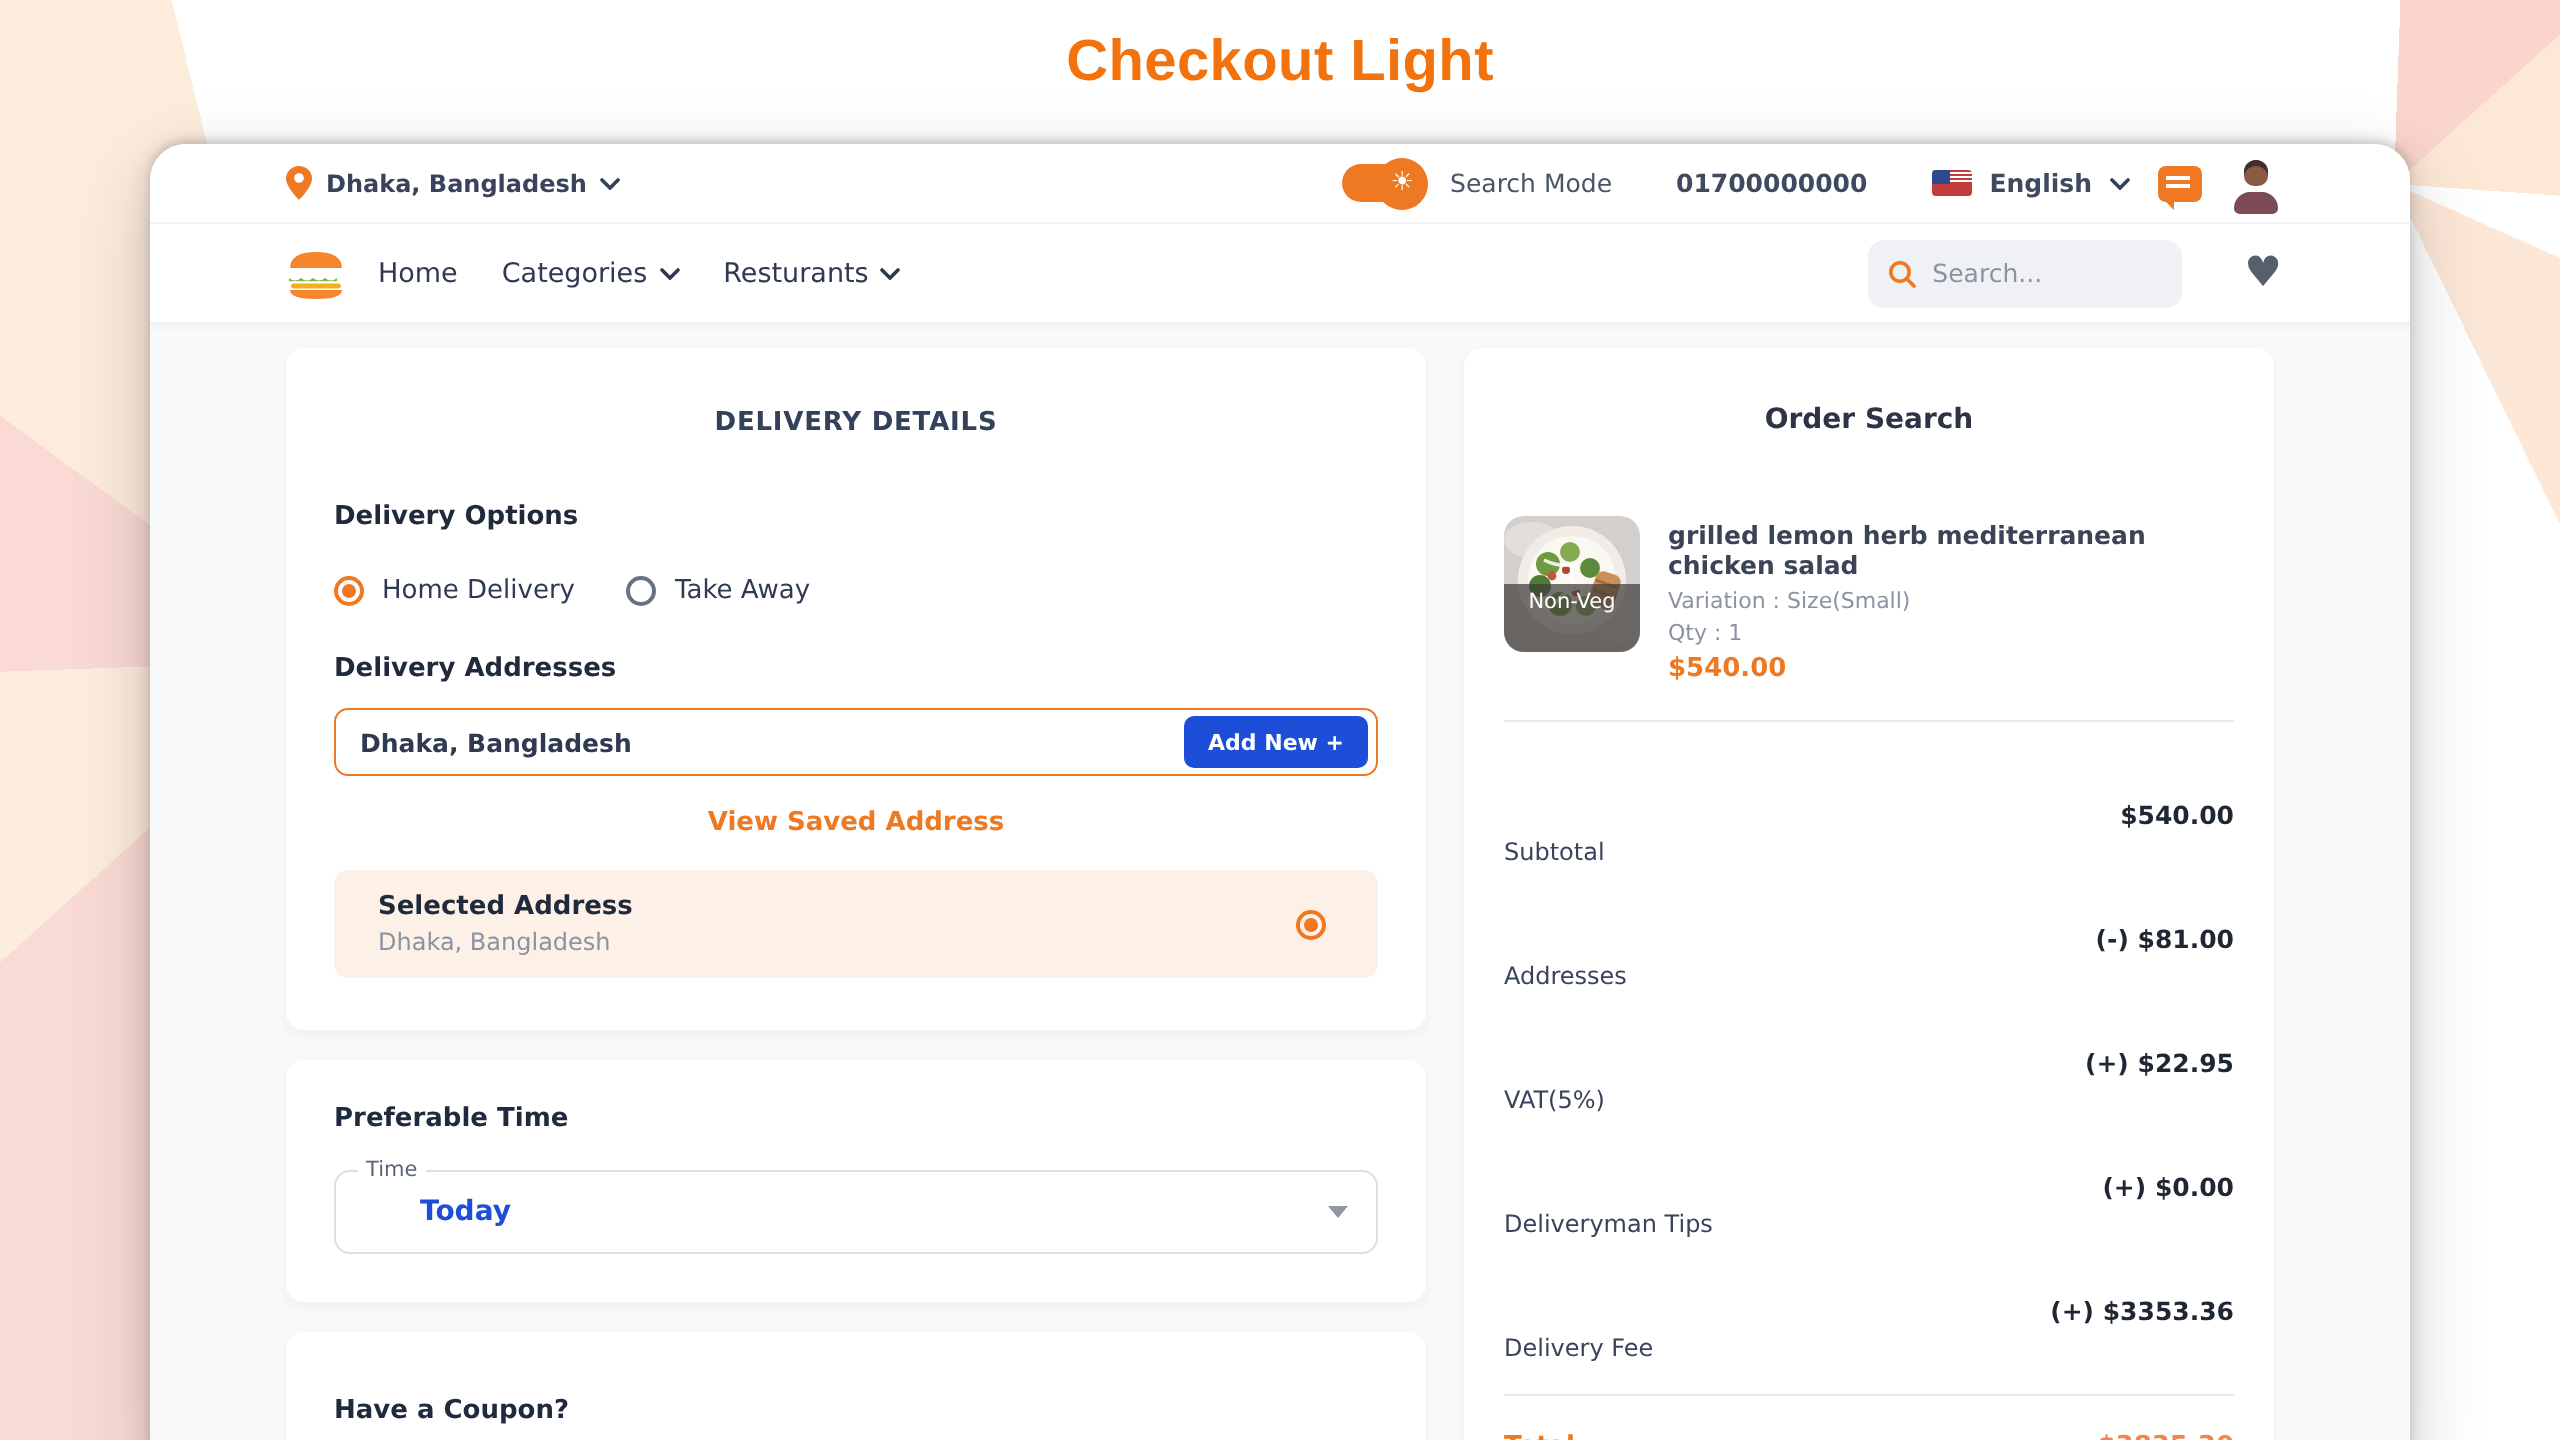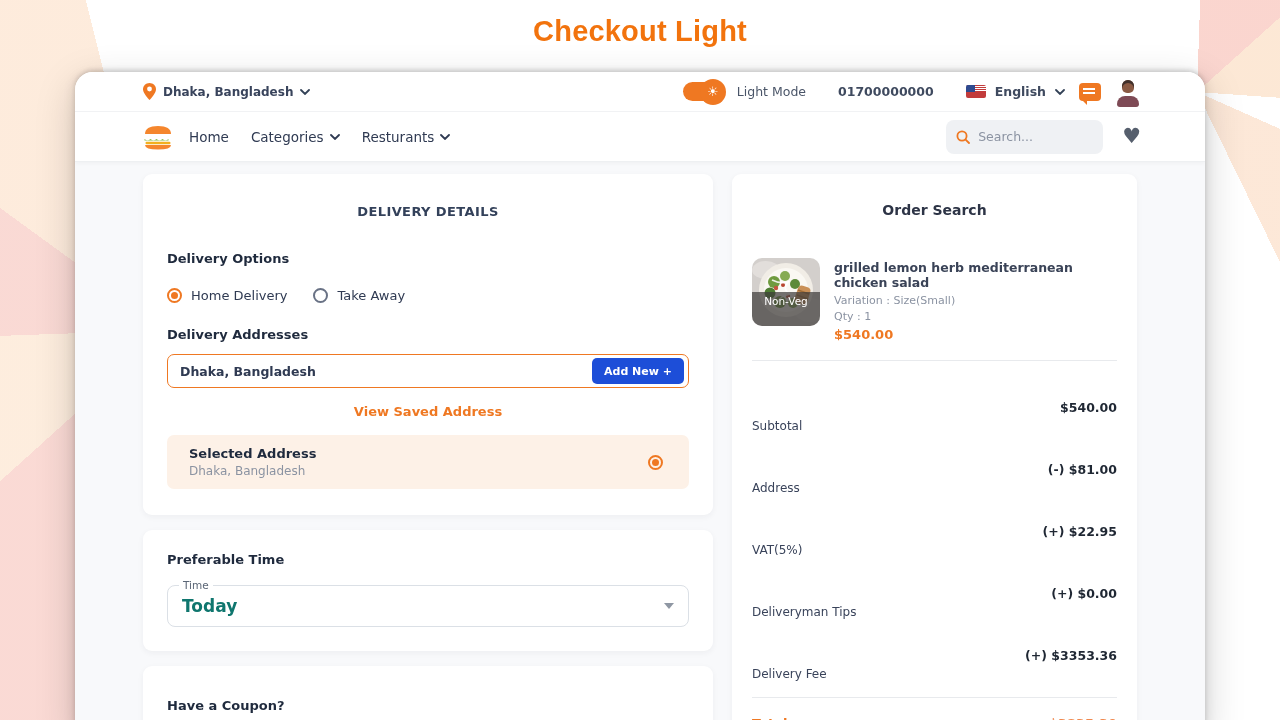--- a/index.html
+++ b/index.html
@@ -67,21 +67,21 @@
     background:#8a5a44; box-shadow:inset 0 3px 0 #40302b; }
   .avatar .torso{ position:absolute; bottom:-2px; left:2px; width:22px; height:11px; border-radius:11px 11px 4px 4px; background:#7e4a55; }
   
   .navbar{ height:50px; display:flex; align-items:center; padding:0 64px 0 68px; background:#fff;
     border-bottom:1px solid #eef0f2; box-shadow:0 2px 4px rgba(0,0,0,.03); position:relative; z-index:2; }
   .brand{ display:flex; align-items:center; gap:8px; cursor:pointer; }
   .brand-text{ font-size:21px; font-weight:700; letter-spacing:1px; color:#58595b; display:flex; align-items:center; }
   .brand-oo{ margin:0 1px; display:inline-flex; }
   .nav-links{ display:flex; align-items:center; gap:22px; margin-left:16px; }
   .nav-link{ display:flex; align-items:center; gap:6px; font-size:13.5px; font-weight:500; color:#2f3a52; cursor:pointer; }
-  .nav-right{ margin-left:auto; display:flex; align-items:center; gap:19px;justify-content:center; }
+  .nav-right{ margin-left:auto; display:flex; align-items:center; gap:31px;justify-content:center; }
   .search-box{ width:157px; height:34px; background:#eff1f4; border-radius:8px; display:flex; align-items:center; padding:0 10px; gap:8px; }
   .search-box input{ border:none; outline:none; background:transparent; font-size:12.5px; color:#3f4a5f; width:110px;
     font-family:"DejaVu Sans", sans-serif; }
   .search-box input::placeholder{ color:#8b93a2; }
   .heart-icon{ font-size:21px; color:#565f6d; line-height:1; cursor:pointer; }
   
   .content{ background:#f8f9fb; height:570px; display:flex; gap:19px; padding:12px 0 0 68px; align-items:flex-start; }
   .left-col{ width:570px; display:flex; flex-direction:column; gap:15px; }
   .right-col{ width:405px; }
   .card{ background:#fff; border-radius:9px; box-shadow:0 2px 6px rgba(30,40,60,.05); }
@@ -108,21 +108,21 @@
     display:flex; align-items:center; }
   .sel-title{ font-size:13px; font-weight:700; color:#1f2a3d; }
   .sel-value{ font-size:12px; color:#8b93a2; margin-top:3px; }
   .selected-box .radio{ margin-left:auto; }
   
   .pref-card{ padding:22px 24px 24px; }
   .selects-row{ display:flex; gap:32px; margin-top:18px; }
   .select{ position:relative; flex:1; height:42px; border:1px solid #dbe0e6; border-radius:8px; background:#fff;
     display:flex; align-items:center; padding:0 14px; cursor:pointer; }
   .select .flabel{ position:absolute; top:-7px; left:11px; background:#fff; padding:0 4px; font-size:10.5px; color:#5b6676; }
-  .select .sval{ font-size:17px; font-weight:600; color:#0f766e; }
+  .select .sval{ font-size:14px; font-weight:600; color:#1d4ed8;margin-left:28px; }
   .select .caret{ margin-left:auto; width:0; height:0; border-left:5px solid transparent; border-right:5px solid transparent;
     border-top:6px solid #8f97a3; }
   
   .coupon-card{ padding:32px 24px 60px; }
   
   .summary-card{ padding:28px 20px 26px; }
   .os-heading{ text-align:center; font-size:14px; font-weight:700; color:#2d3446; }
   .os-item{ display:flex; gap:14px; margin-top:40px; }
   .food-img{ width:68px; height:68px; border-radius:10px; overflow:hidden; position:relative; flex:0 0 auto; }
   .food-badge{ position:absolute; left:0; right:0; bottom:0; height:34px; background:rgba(62,60,58,.72);
@@ -158,21 +158,21 @@
       </svg>
       <span class="loc-text">Dhaka, Bangladesh</span>
       <svg class="chev" viewBox="0 0 10 6">
         <polyline points="1,1 5,5 9,1" fill="none" stroke="#334257" stroke-width="1.8" stroke-linecap="round"></polyline>
       </svg>
     </div>
     <div class="topbar-right">
       <div class="toggle">
         <div class="sun">☀</div>
       </div>
-      <span class="theme-label">Light Mode</span>
+      <span class="theme-label">Search Mode</span>
       <span class="phone">01700000000</span>
       <div style="display:flex;align-items:center;gap:9px;cursor:pointer;">
         <span class="flag"></span>
         <span class="lang-label">English</span>
         <svg class="chev" viewBox="0 0 10 6">
           <polyline points="1,1 5,5 9,1" fill="none" stroke="#334257" stroke-width="1.8" stroke-linecap="round"></polyline>
         </svg>
       </div>
       <div class="chat-icon"></div>
       <div class="avatar">
@@ -308,21 +308,21 @@
           </div>
         </div>
 
         <div class="os-divider"></div>
 
         <div class="os-row">
           <span class="os-row-label">Subtotal</span>
           <span class="os-row-value">$540.00</span>
         </div>
         <div class="os-row">
-          <span class="os-row-label">Address</span>
+          <span class="os-row-label">Addresses</span>
           <span class="os-row-value">(-) $81.00</span>
         </div>
         <div class="os-row">
           <span class="os-row-label">VAT(5%)</span>
           <span class="os-row-value">(+) $22.95</span>
         </div>
         <div class="os-row">
           <span class="os-row-label">Deliveryman Tips</span>
           <span class="os-row-value">(+) $0.00</span>
         </div>

